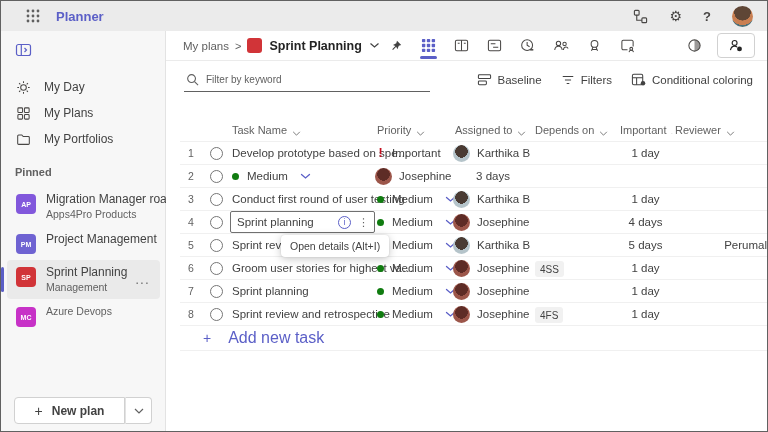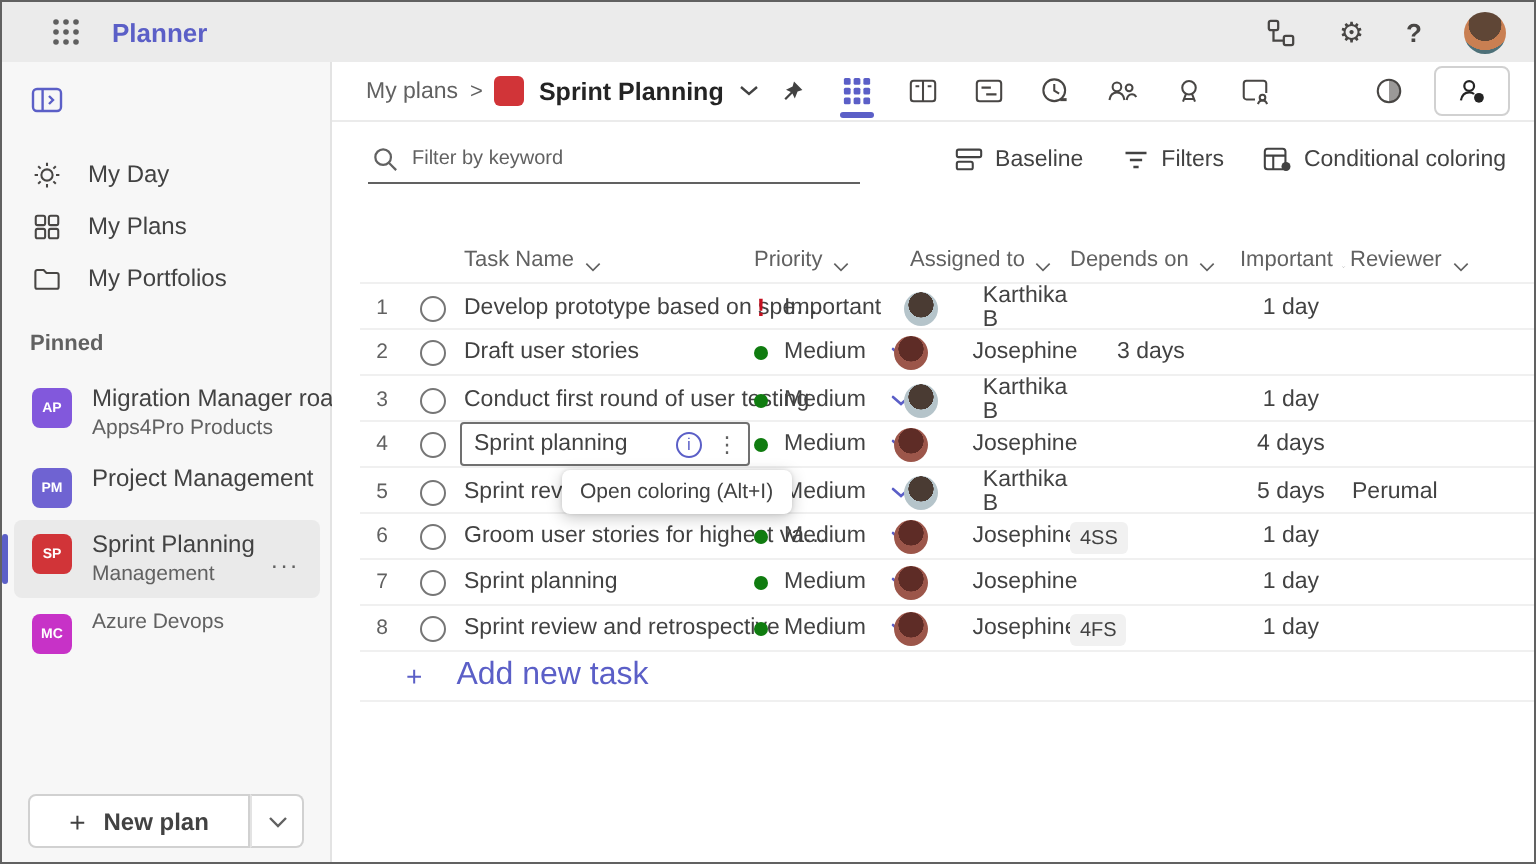--- a/index.html
+++ b/index.html
@@ -72,26 +72,26 @@
   .rcircle { width: 13px; height: 13px; border: 1.2px solid #767676; border-radius: 50%; cursor: pointer; }
   .ncell { display: flex; align-items: center; height: 100%; padding-left: 2px; font-size: 11.5px; color: #424242; white-space: nowrap; overflow: visible; }
   .ncell.hov { border: 1px solid #707070; border-radius: 2px; background: #fff; height: 22px; padding: 0 5px 0 6px; justify-content: space-between; }
   .hicons { display: flex; align-items: center; gap: 7px; }
   .iinfo { width: 13px; height: 13px; border: 1px solid #5b5fc7; border-radius: 50%; color: #5b5fc7; font-size: 8.5px; display: flex; align-items: center; justify-content: center; cursor: pointer; }
   .kebab { color: #616161; font-size: 11px; cursor: pointer; }
   .pcell { display: flex; align-items: center; gap: 8px; font-size: 11.5px; color: #424242; padding-left: 2px; cursor: pointer; }
   .pdot { width: 7px; height: 7px; border-radius: 50%; background: #107c10; flex: none; }
   .pimp { color: #c50f1f; font-weight: bold; font-size: 12.5px; width: 7px; text-align: center; flex: none; }
   .pchev { display: flex; margin-left: 4px; }
-  .acell { display: flex; align-items: center; gap: 22px; font-size: 11.5px; color: #424242; cursor: pointer; justify-content: center; }
+  .acell { display: flex; align-items: center; gap: 7px; font-size: 11.5px; color: #424242; cursor: pointer; }
   .avatar { width: 17px; height: 17px; border-radius: 50%; flex: none; }
   .dcell { padding-left: 2px; }
   .badge { background: #f1f1f1; border-radius: 3px; padding: 2.5px 5px; font-size: 10px; color: #424242; display: inline-block; cursor: pointer; }
   .ducell { text-align: center; font-size: 11.5px; color: #424242; }
-  .rvcell { font-size: 11.5px; color: #424242; padding-left: 3px; }
+  .rvcell { font-size: 11.5px; color: #424242; padding-left: 3px; text-align: right; }
   .add-row { display: flex; align-items: center; gap: 17px; height: 25px; padding-left: 23px; border-bottom: 1px solid #f0f0f0; cursor: pointer; }
   .add-plus { color: #5b5fc7; font-size: 14px; }
   .add-label { color: #5b5fc7; font-size: 16px; }
 
   .tooltip { position: absolute; left: 280px; top: 234px; background: #fff; border-radius: 4px;
     box-shadow: 0 2px 8px rgba(0,0,0,.22), 0 0 2px rgba(0,0,0,.12); padding: 5px 9px; font-size: 10.5px; color: #424242; white-space: nowrap; z-index: 20; }
 
   svg { display: block; }
 </style>
 </head>
@@ -403,23 +403,20 @@
               </div>
               <div class="dcell"></div>
               <div class="ducell">1 day</div>
               <div class="rvcell"></div>
             </div>
             <div class="trow">
               <span class="rnum">2</span>
               <div class="ccell">
                 <span class="rcircle"></span>
               </div>
-              <div class="ncell">
-                <span class="nm">Draft user stories</span>
-              </div>
               <div class="pcell">
                 <span class="pdot"></span>
                 <span class="plabel">Medium</span>
                 <span class="pchev">
                   <svg width="11" height="7" viewBox="0 0 11 7" fill="none" stroke="#5b5fc7" stroke-width="1.3" stroke-linecap="round">
                     <path d="M1.5 1.5L5.5 5l4-3.5"></path>
                   </svg>
                 </span>
               </div>
               <div class="acell">
@@ -586,14 +583,14 @@
           </div>
 
         <div class="add-row">
           <span class="add-plus">+</span>
           <span class="add-label">Add new task</span>
         </div>
       </div>
     </div>
   </div>
 
-  <div class="tooltip">Open coloring (Alt+I)</div>
+  <div class="tooltip">Open details (Alt+I)</div>
 </div>
 
 </body></html>

